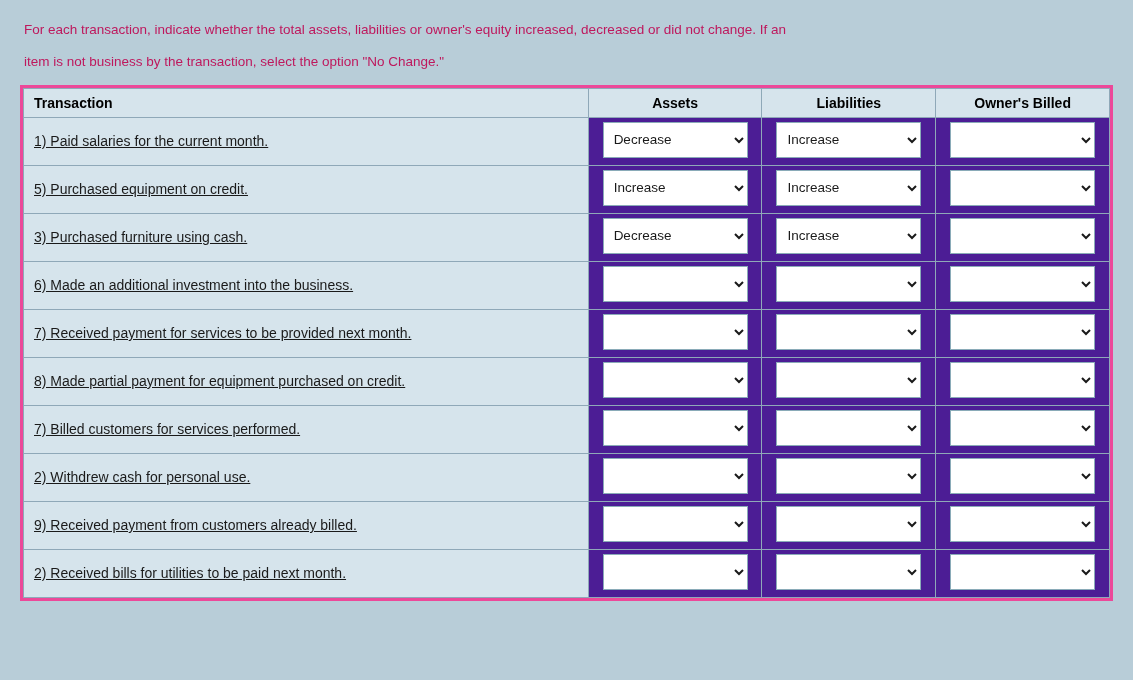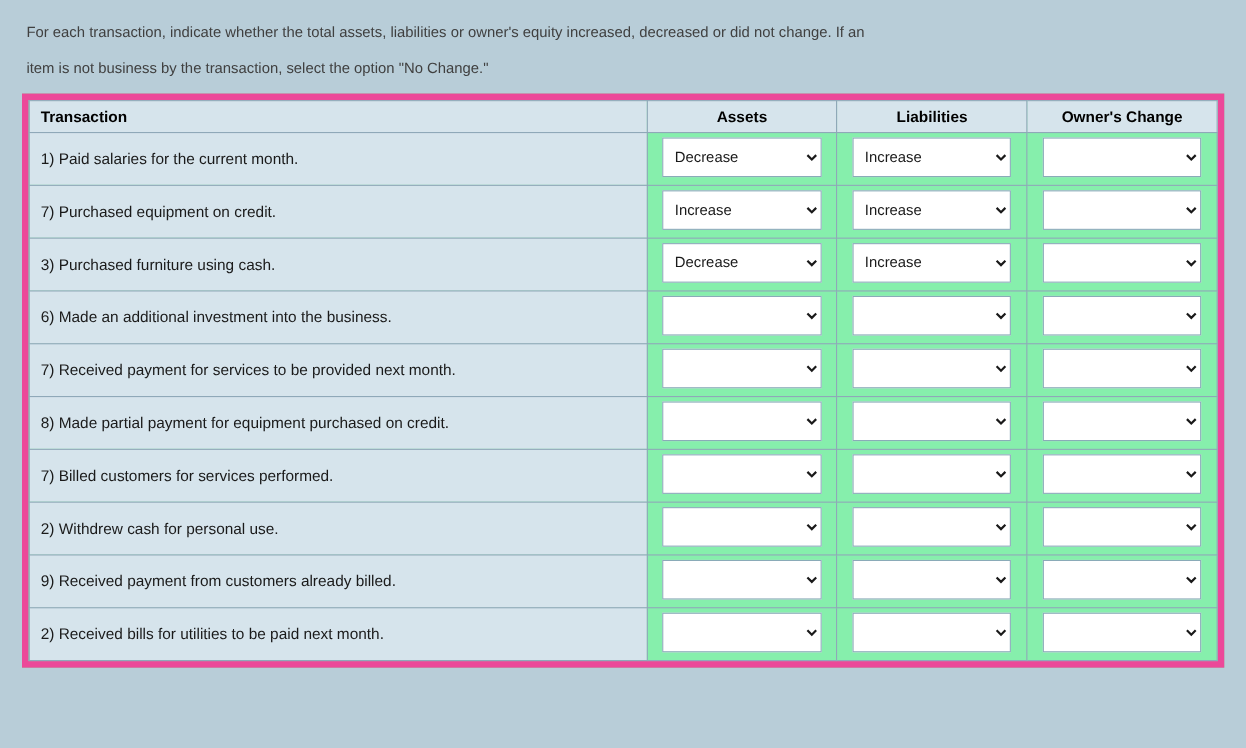--- a/index.html
+++ b/index.html
@@ -11,30 +11,30 @@
     body {
       background-color: #b8cdd8;
       font-family: Arial, sans-serif;
       font-size: 14px;
       padding: 20px;
       width: 1133px;
       min-height: 680px;
     }
 
     .instructions {
-      color: #404040;
+      color: #be185d;
       font-size: 13.5px;
       line-height: 1.5;
       margin-bottom: 12px;
       padding: 0 4px;
     }
 
     .table-container {
-      background-color: #86efac;
-      border: 6px solid #ec4899;
+      background-color: #4c1d95;
+      border: 3px solid #ec4899;
     }
 
     table {
       width: 100%;
       border-collapse: collapse;
     }
 
     thead tr th {
       background-color: #d6e4ec;
       border: 1px solid #8fa8b8;
@@ -65,20 +65,21 @@
       border: 1px solid #8fa8b8;
       padding: 0;
       height: 48px;
     }
 
     tbody tr td:first-child {
       padding: 6px 10px;
       font-size: 14px;
       color: #1a1a1a;
       background-color: #d6e4ec;
+      text-decoration: underline;
     }
 
     select {
       width: 90%;
       height: 36px;
       border: 1px solid #8fa8b8;
       background-color: #ffffff;
       font-size: 13.5px;
       padding: 0 6px;
       appearance: auto;
@@ -99,21 +100,21 @@
 <p class="instructions">For each transaction, indicate whether the total assets, liabilities or owner's equity increased, decreased or did not change. If an</p>
 <p class="instructions">item is not business by the transaction, select the option "No Change."</p>
 
 <div class="table-container">
   <table>
     <thead>
       <tr>
         <th>Transaction</th>
         <th>Assets</th>
         <th>Liabilities</th>
-        <th>Owner's Change</th>
+        <th>Owner's Billed</th>
       </tr>
     </thead>
     <tbody id="table-body">
     <tr>
           <td>1) Paid salaries for the current month.</td>
           <td>
             <div class="cell-select-container">
               <select style="width: 88%; height: 36px; border: 1px solid rgb(138, 171, 184); background-color: rgb(255, 255, 255); font-size: 13.5px; padding: 0px 6px; cursor: pointer; color: rgb(26, 26, 26);"><option value=""></option><option value="Increase">Increase</option><option value="Decrease" selected="">Decrease</option><option value="No Change">No Change</option></select>
             </div>
           </td>
@@ -122,21 +123,21 @@
               <select style="width: 88%; height: 36px; border: 1px solid rgb(138, 171, 184); background-color: rgb(255, 255, 255); font-size: 13.5px; padding: 0px 6px; cursor: pointer; color: rgb(26, 26, 26);"><option value=""></option><option value="Increase" selected="">Increase</option><option value="Decrease">Decrease</option><option value="No Change">No Change</option></select>
             </div>
           </td>
           <td>
             <div class="cell-select-container">
               <select style="width: 88%; height: 36px; border: 1px solid rgb(138, 171, 184); background-color: rgb(255, 255, 255); font-size: 13.5px; padding: 0px 6px; cursor: pointer; color: rgb(26, 26, 26);"><option value=""></option><option value="Increase">Increase</option><option value="Decrease">Decrease</option><option value="No Change">No Change</option></select>
             </div>
           </td>
         </tr>
         <tr>
-          <td>7) Purchased equipment on credit.</td>
+          <td>5) Purchased equipment on credit.</td>
           <td>
             <div class="cell-select-container">
               <select style="width: 88%; height: 36px; border: 1px solid rgb(138, 171, 184); background-color: rgb(255, 255, 255); font-size: 13.5px; padding: 0px 6px; cursor: pointer; color: rgb(26, 26, 26);"><option value=""></option><option value="Increase" selected="">Increase</option><option value="Decrease">Decrease</option><option value="No Change">No Change</option></select>
             </div>
           </td>
           <td>
             <div class="cell-select-container">
               <select style="width: 88%; height: 36px; border: 1px solid rgb(138, 171, 184); background-color: rgb(255, 255, 255); font-size: 13.5px; padding: 0px 6px; cursor: pointer; color: rgb(26, 26, 26);"><option value=""></option><option value="Increase" selected="">Increase</option><option value="Decrease">Decrease</option><option value="No Change">No Change</option></select>
             </div>
           </td>

